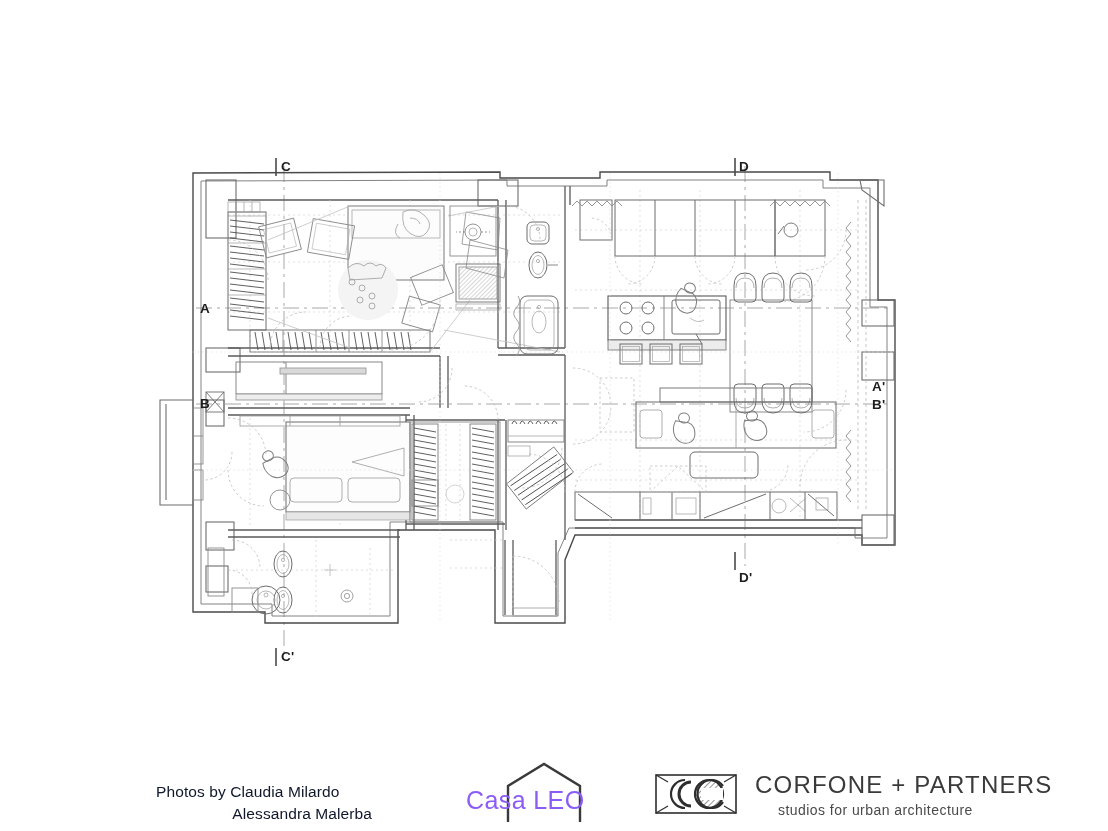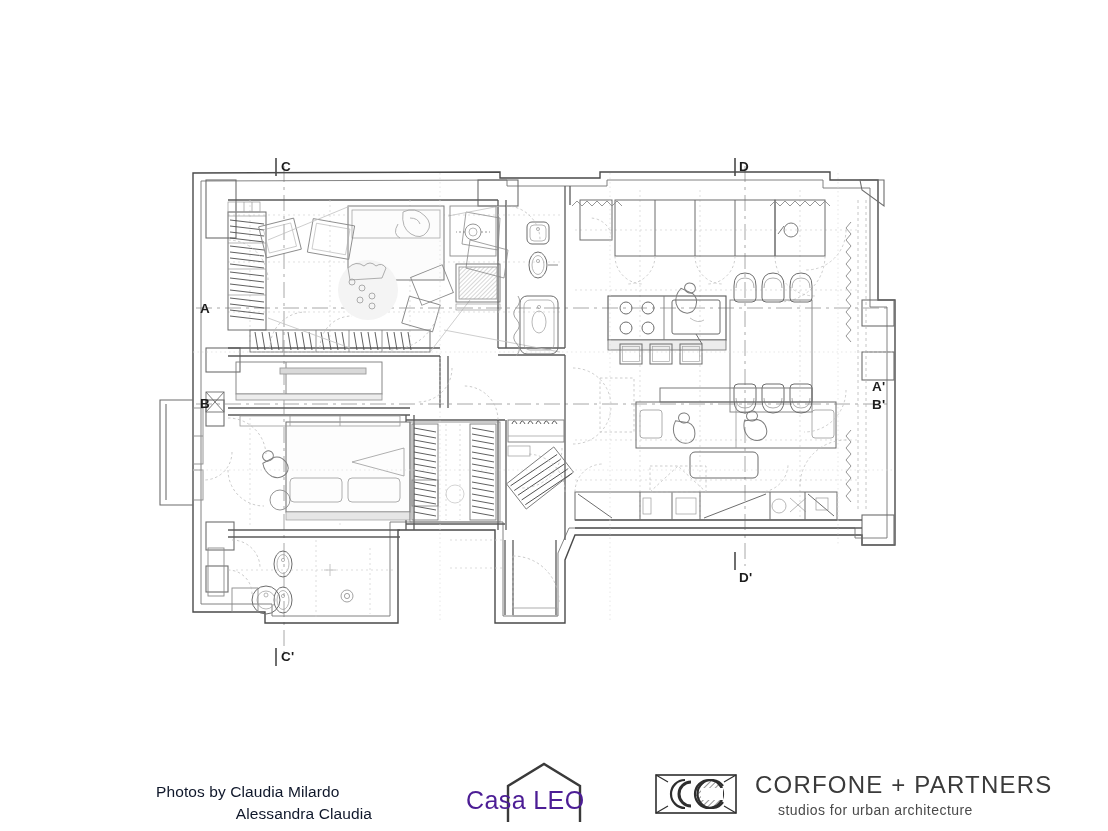--- a/index.html
+++ b/index.html
@@ -50,21 +50,21 @@
     top: 762px;
     width: 132px;
     height: 62px;
   }
   .casa-leo .cl-text {
     position: absolute;
     left: 0;
     top: 24px;
     font-size: 25px;
     letter-spacing: .4px;
-    color: #4c1d95;
+    color: #8b5cf6;
     white-space: nowrap;
   }
   .casa-leo .cl-house {
     position: absolute;
     left: 0; top: 0;
     width: 132px; height: 62px;
   }
 
   .cp-logo {
     position: absolute;
@@ -724,21 +724,21 @@
   <div class="sec-label" style="left:200px; top:396px;">B</div>
   <div class="sec-label" style="left:281px; top:159px;">C</div>
   <div class="sec-label" style="left:739px; top:159px;">D</div>
   <div class="sec-label" style="left:872px; top:379px;">A'</div>
   <div class="sec-label" style="left:872px; top:397px;">B'</div>
   <div class="sec-label" style="left:281px; top:649px;">C'</div>
   <div class="sec-label" style="left:739px; top:570px;">D'</div>
 
   <div class="footer-credits">
     <span class="line1">Photos by Claudia Milardo</span>
-    <span class="line2">Alessandra Claudia</span>
+    <span class="line2">Alessandra Malerba</span>
   </div>
 
   <div class="casa-leo">
     <svg class="cl-house" viewBox="0 0 132 62" xmlns="http://www.w3.org/2000/svg">
       <path d="M42 60 L42 24 L78 2 L114 24 L114 60" fill="none" stroke="#3a3a3a" stroke-width="2.4"></path>
     </svg>
     <div class="cl-text">Casa LEO</div>
   </div>
 
   <div class="cp-logo">

